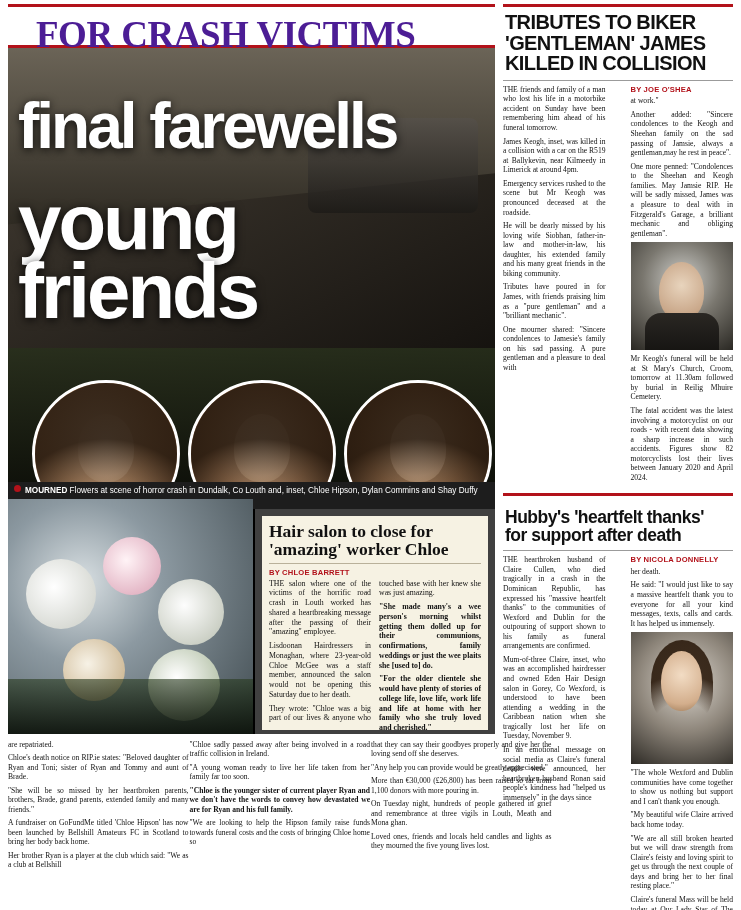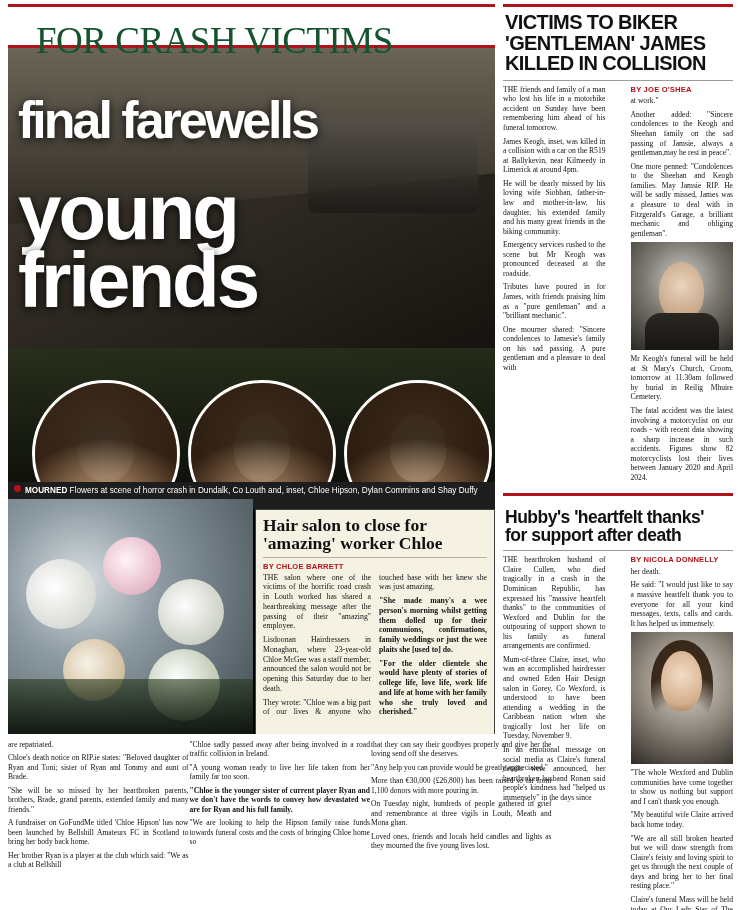--- a/index.html
+++ b/index.html
@@ -25,26 +25,26 @@
     overflow: hidden;
   }
   .kicker-band {
     position: absolute; left: 0; top: 0;
     width: 487px; height: 44px;
     background: #ffffff;
     border-top: 3px solid #b2121a;
     border-bottom: 3px solid #b2121a;
   }
   .kicker-text {
-    position: absolute; left: 28px; top: 12px;
+    position: absolute; left: 28px; top: 6px;
     font-family: "Liberation Serif", serif;
-    font-weight: normal;
+    font-weight: bold;
     font-size: 37px;
     letter-spacing: -0.5px;
-    color: #14532d;
+    color: #4c1d95;
     white-space: nowrap;
   }
   .hero-photo {
     position: absolute; left: 0; top: 44px;
     width: 487px; height: 448px;
     background:
       radial-gradient(ellipse at 20% 30%, #4d4034 0%, #241d16 55%, #0d0b08 100%);
     overflow: hidden;
   }
   .hero-photo .road {
@@ -75,21 +75,21 @@
     position: absolute;
     left: 10px; top: 50px;
     width: 470px;
     color: #ffffff;
     font-family: "Liberation Sans", sans-serif;
     font-weight: bold;
     letter-spacing: -3px;
     line-height: .88;
     text-shadow: 0 2px 10px rgba(0,0,0,.85);
   }
-  .headline .l1 { font-size: 52px; display:block; }
+  .headline .l1 { font-size: 64px; display:block; }
   .headline .l2 { font-size: 78px; display:block; margin-top: 34px; }
 
   
   .portraits {
     position: absolute; left: 0; top: 330px;
     width: 487px; height: 168px;
   }
   .pcircle {
     position: absolute;
     border-radius: 50%;
@@ -149,21 +149,21 @@
   .flowers-photo .stalk {
     position: absolute; left: 0; top: 180px; width: 245px; height: 55px;
     background: linear-gradient(180deg, rgba(40,58,30,.6), rgba(10,16,8,.9));
   }
 
   
   .salon-box {
     position: absolute; left: 247px; top: 505px;
     width: 240px; height: 228px;
     background: #f6f2e3;
-    border: 1px solid #404040;
+    border: 7px solid #404040;
     padding: 6px 7px 5px 7px;
   }
   .salon-head {
     font-family: "Liberation Serif", serif;
     font-size: 17.5px;
     font-weight: bold;
     line-height: 1.05;
     color: #111;
     margin-bottom: 4px;
   }
@@ -343,32 +343,32 @@
         <p class="bold">"She made many's a wee person's morning whilst getting them dolled up for their communions, confirmations, family weddings or just the wee plaits she [used to] do.</p>
         <p class="bold">"For the older clientele she would have plenty of stories of college life, love life, work life and life at home with her family who she truly loved and cherished."</p>
       </div>
     </div>
   </div>
 
   <div class="right-col">
 
     <div class="rule-red-top"></div>
     <div class="tribute-head">
-      <div>VICTIMS TO BIKER</div>
+      <div>TRIBUTES TO BIKER</div>
       <div>'GENTLEMAN' JAMES</div>
       <div>KILLED IN COLLISION</div>
     </div>
     <div class="rule-thin"></div>
 
     <div class="rc-body">
       <div class="c">
         <p>THE friends and family of a man who lost his life in a motorbike accident on Sunday have been remembering him ahead of his funeral tomorrow.</p>
         <p>James Keogh, inset, was killed in a collision with a car on the R519 at Ballykevin, near Kilmeedy in Limerick at around 4pm.</p>
+        <p>Emergency services rushed to the scene but Mr Keogh was pronounced deceased at the roadside.</p>
         <p>He will be dearly missed by his loving wife Siobhan, father-in-law and mother-in-law, his daughter, his extended family and his many great friends in the biking community.</p>
-        <p>Emergency services rushed to the scene but Mr Keogh was pronounced deceased at the roadside.</p>
         <p>Tributes have poured in for James, with friends praising him as a "pure gentleman" and a "brilliant mechanic".</p>
         <p>One mourner shared: "Sincere condolences to Jamesie's family on his sad passing. A pure gentleman and a pleasure to deal with</p>
       </div>
       <div class="c">
         <div class="byline-red">BY JOE O'SHEA</div>
         <p>at work."</p>
         <p>Another added: "Sincere condolences to the Keogh and Sheehan family on the sad passing of Jamsie, always a gentleman,may he rest in peace".</p>
         <p>One more penned: "Condolences to the Sheehan and Keogh families. May Jamsie RIP. He will be sadly missed, James was a pleasure to deal with in Fitzgerald's Garage, a brilliant mechanic and obliging gentleman".</p>
         <div class="portrait-img">
           <div class="f"></div>

